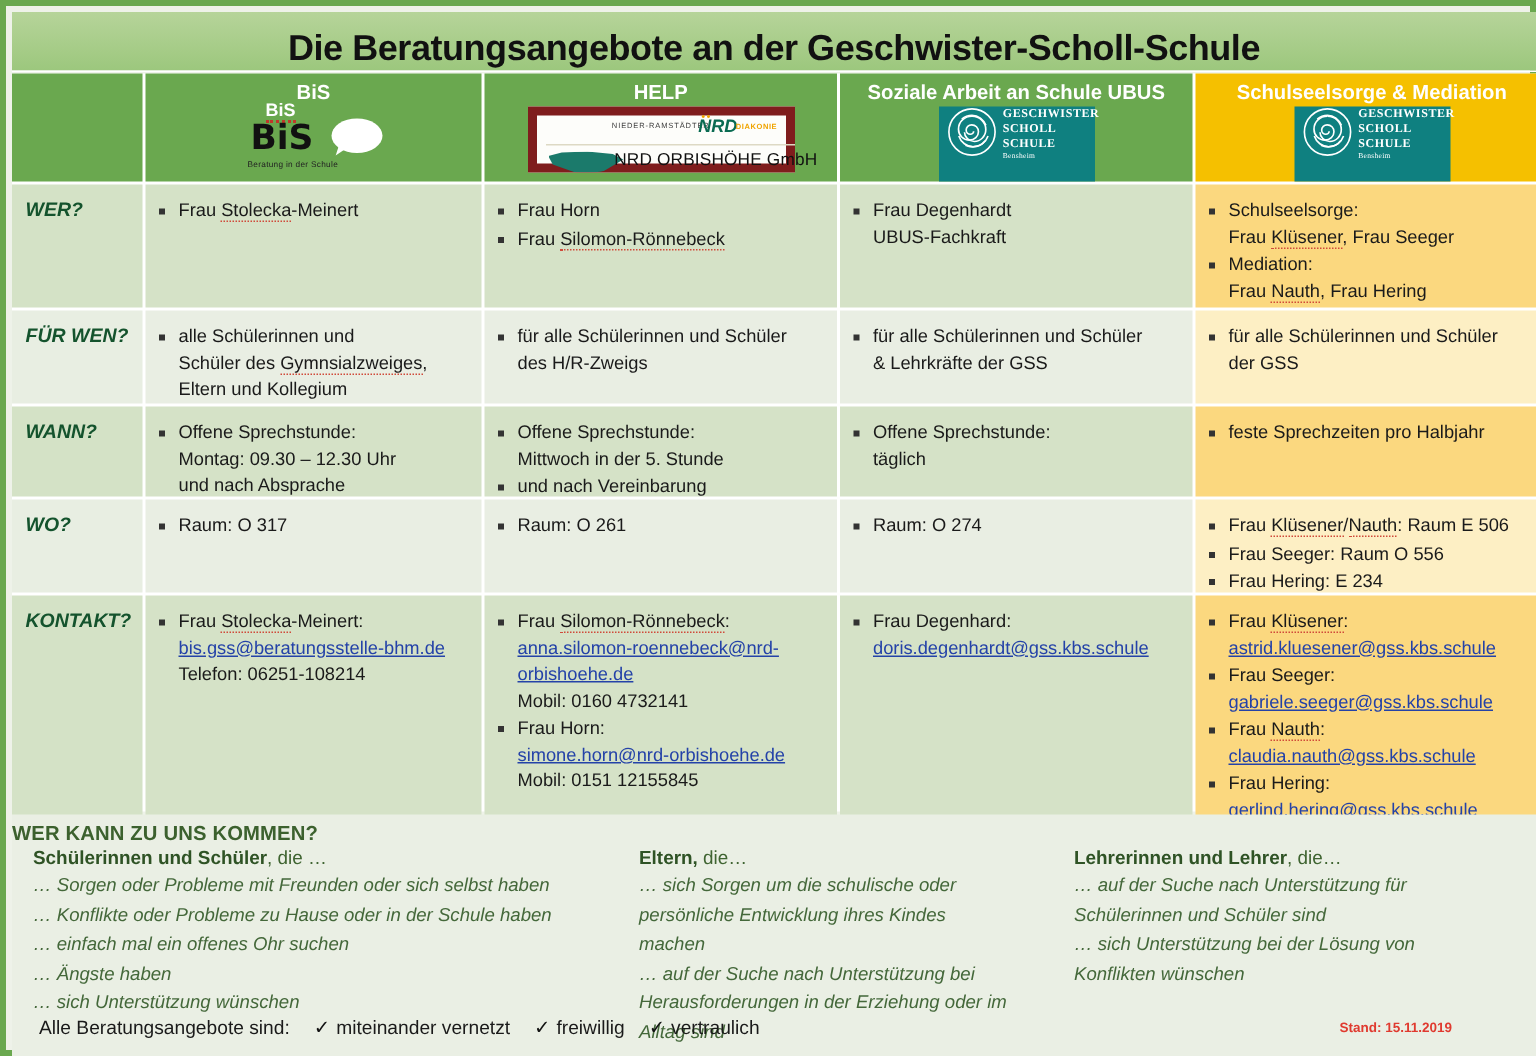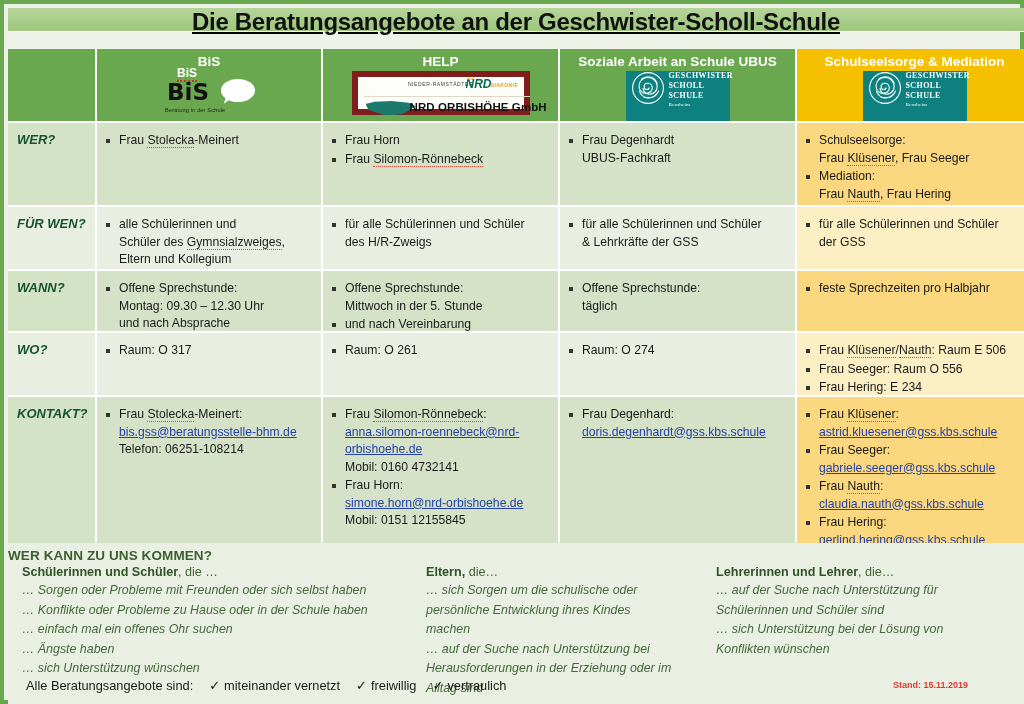--- a/index.html
+++ b/index.html
@@ -9,26 +9,25 @@
     font-family:"Liberation Sans","DejaVu Sans",sans-serif;
     -webkit-font-smoothing:antialiased;
   }
   .poster{
     position:relative;width:1024px;height:704px;box-sizing:border-box;
     background:#eef2e9;
     border:4px solid #6aa84f;
   }
   
   .title-bar{
-    position:absolute;left:4px;top:4px;width:1016px;height:24px;
+    position:absolute;left:4px;top:4px;width:1016px;height:40px;
     background:linear-gradient(to bottom,#b6d49a 0%,#a8cd8a 55%,#9cc77d 100%);
     border-bottom:1px solid #ffffff;
-    display:flex;align-items:flex-start;justify-content:center;
+    display:flex;align-items:flex-end;justify-content:center;
     box-sizing:border-box;
-    text-decoration:underline;
   }
   .title-bar h1{
     margin:0;font-size:24px;font-weight:bold;color:#111111;
     letter-spacing:-0.3px;white-space:nowrap;
   }
   
   .grid{
     position:absolute;left:4px;top:45px;width:1016px;height:492px;
     display:grid;
     grid-template-columns:87px 224px 235px 235px 235px;
@@ -91,21 +90,21 @@
     position:absolute;top:5px;left:133px;font-size:5px;font-weight:bold;color:#f0a400;
     letter-spacing:0.4px;
   }
   .nrd-rule{position:absolute;top:19px;left:6px;width:166px;height:1px;background:#ddd9c4;}
   .nrd-swoosh{
     position:absolute;left:8px;top:24px;width:50px;height:14px;
     background:#1b7a6b;border-radius:0 0 60% 55%;
     clip-path:polygon(0% 22%,18% 5%,52% 0%,86% 12%,100% 38%,72% 98%,36% 100%,6% 62%);
   }
   .nrd-name{
-    position:absolute;left:52px;top:24px;font-size:11.5px;font-weight:bold;color:#111111;
+    position:absolute;left:52px;top:24px;font-size:11.5px;font-weight:normal;color:#111111;
     letter-spacing:0.1px;white-space:nowrap;
   }
   
   .gss-box{
     width:104px;height:53px;background:#0f8080;position:relative;box-sizing:border-box;
     display:flex;align-items:flex-start;
   }
   .gss-rose{
     width:34px;height:34px;margin-left:5px;flex:0 0 auto;
     border-radius:50%;position:relative;

